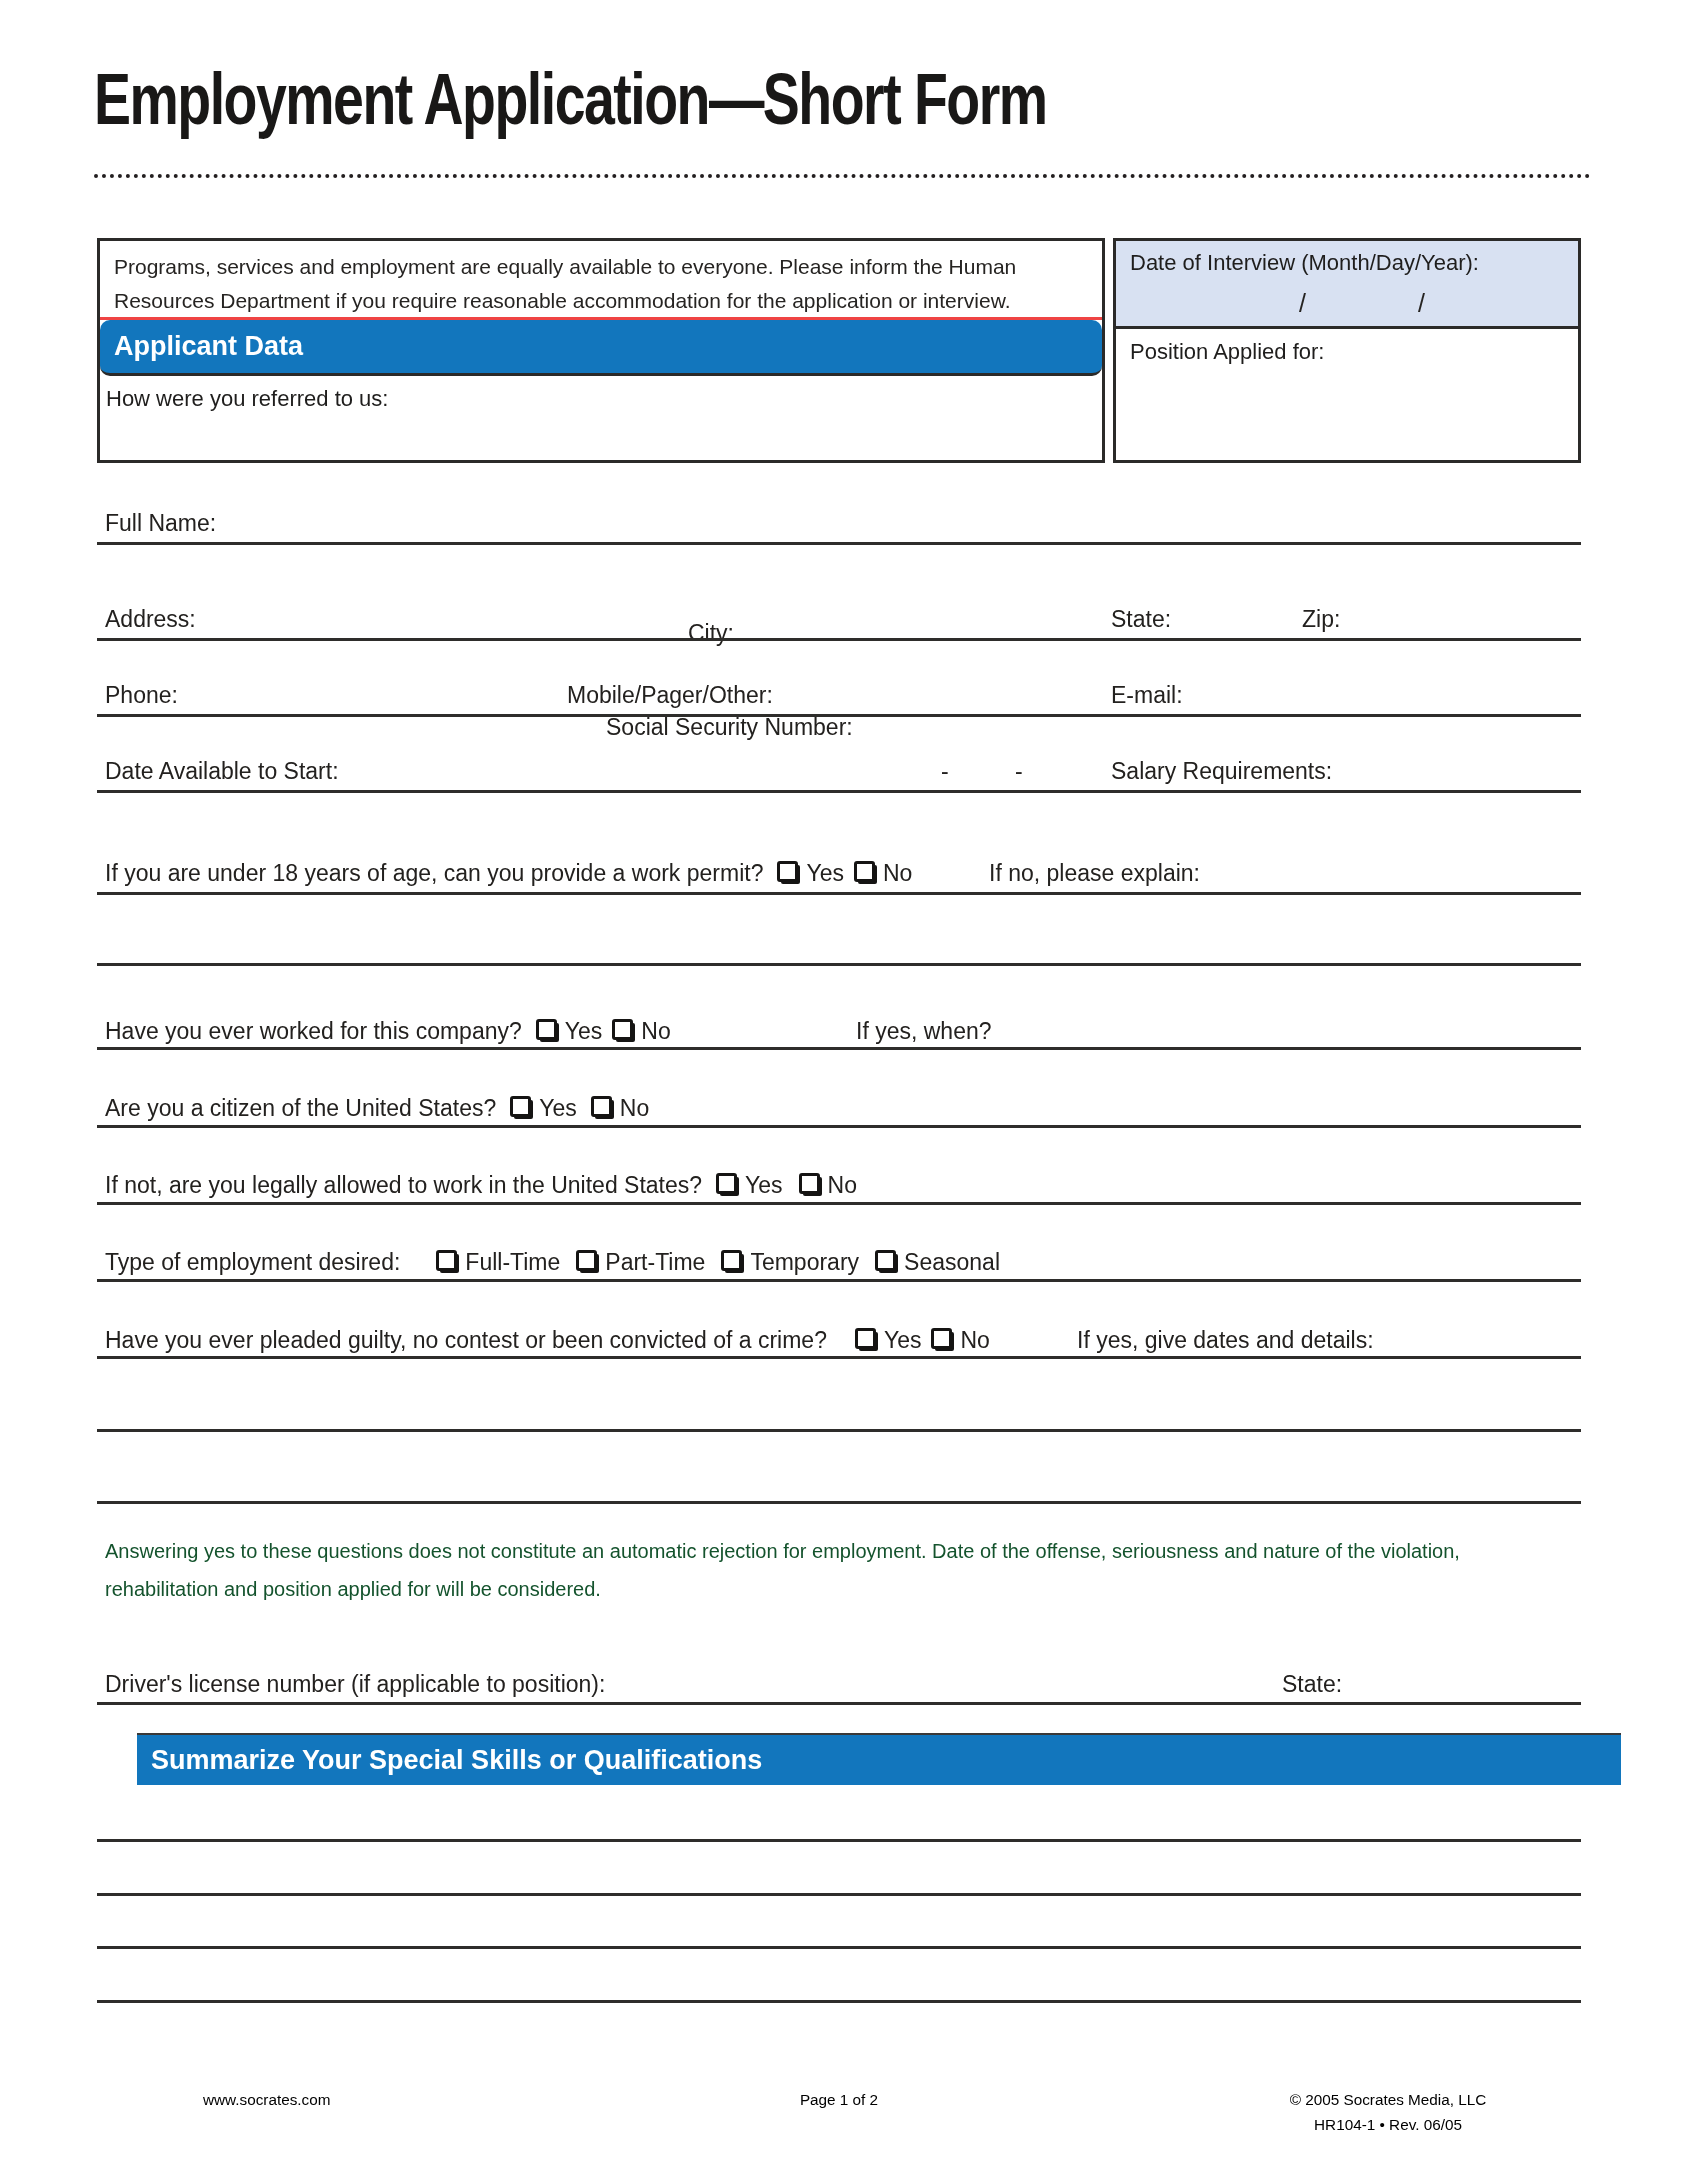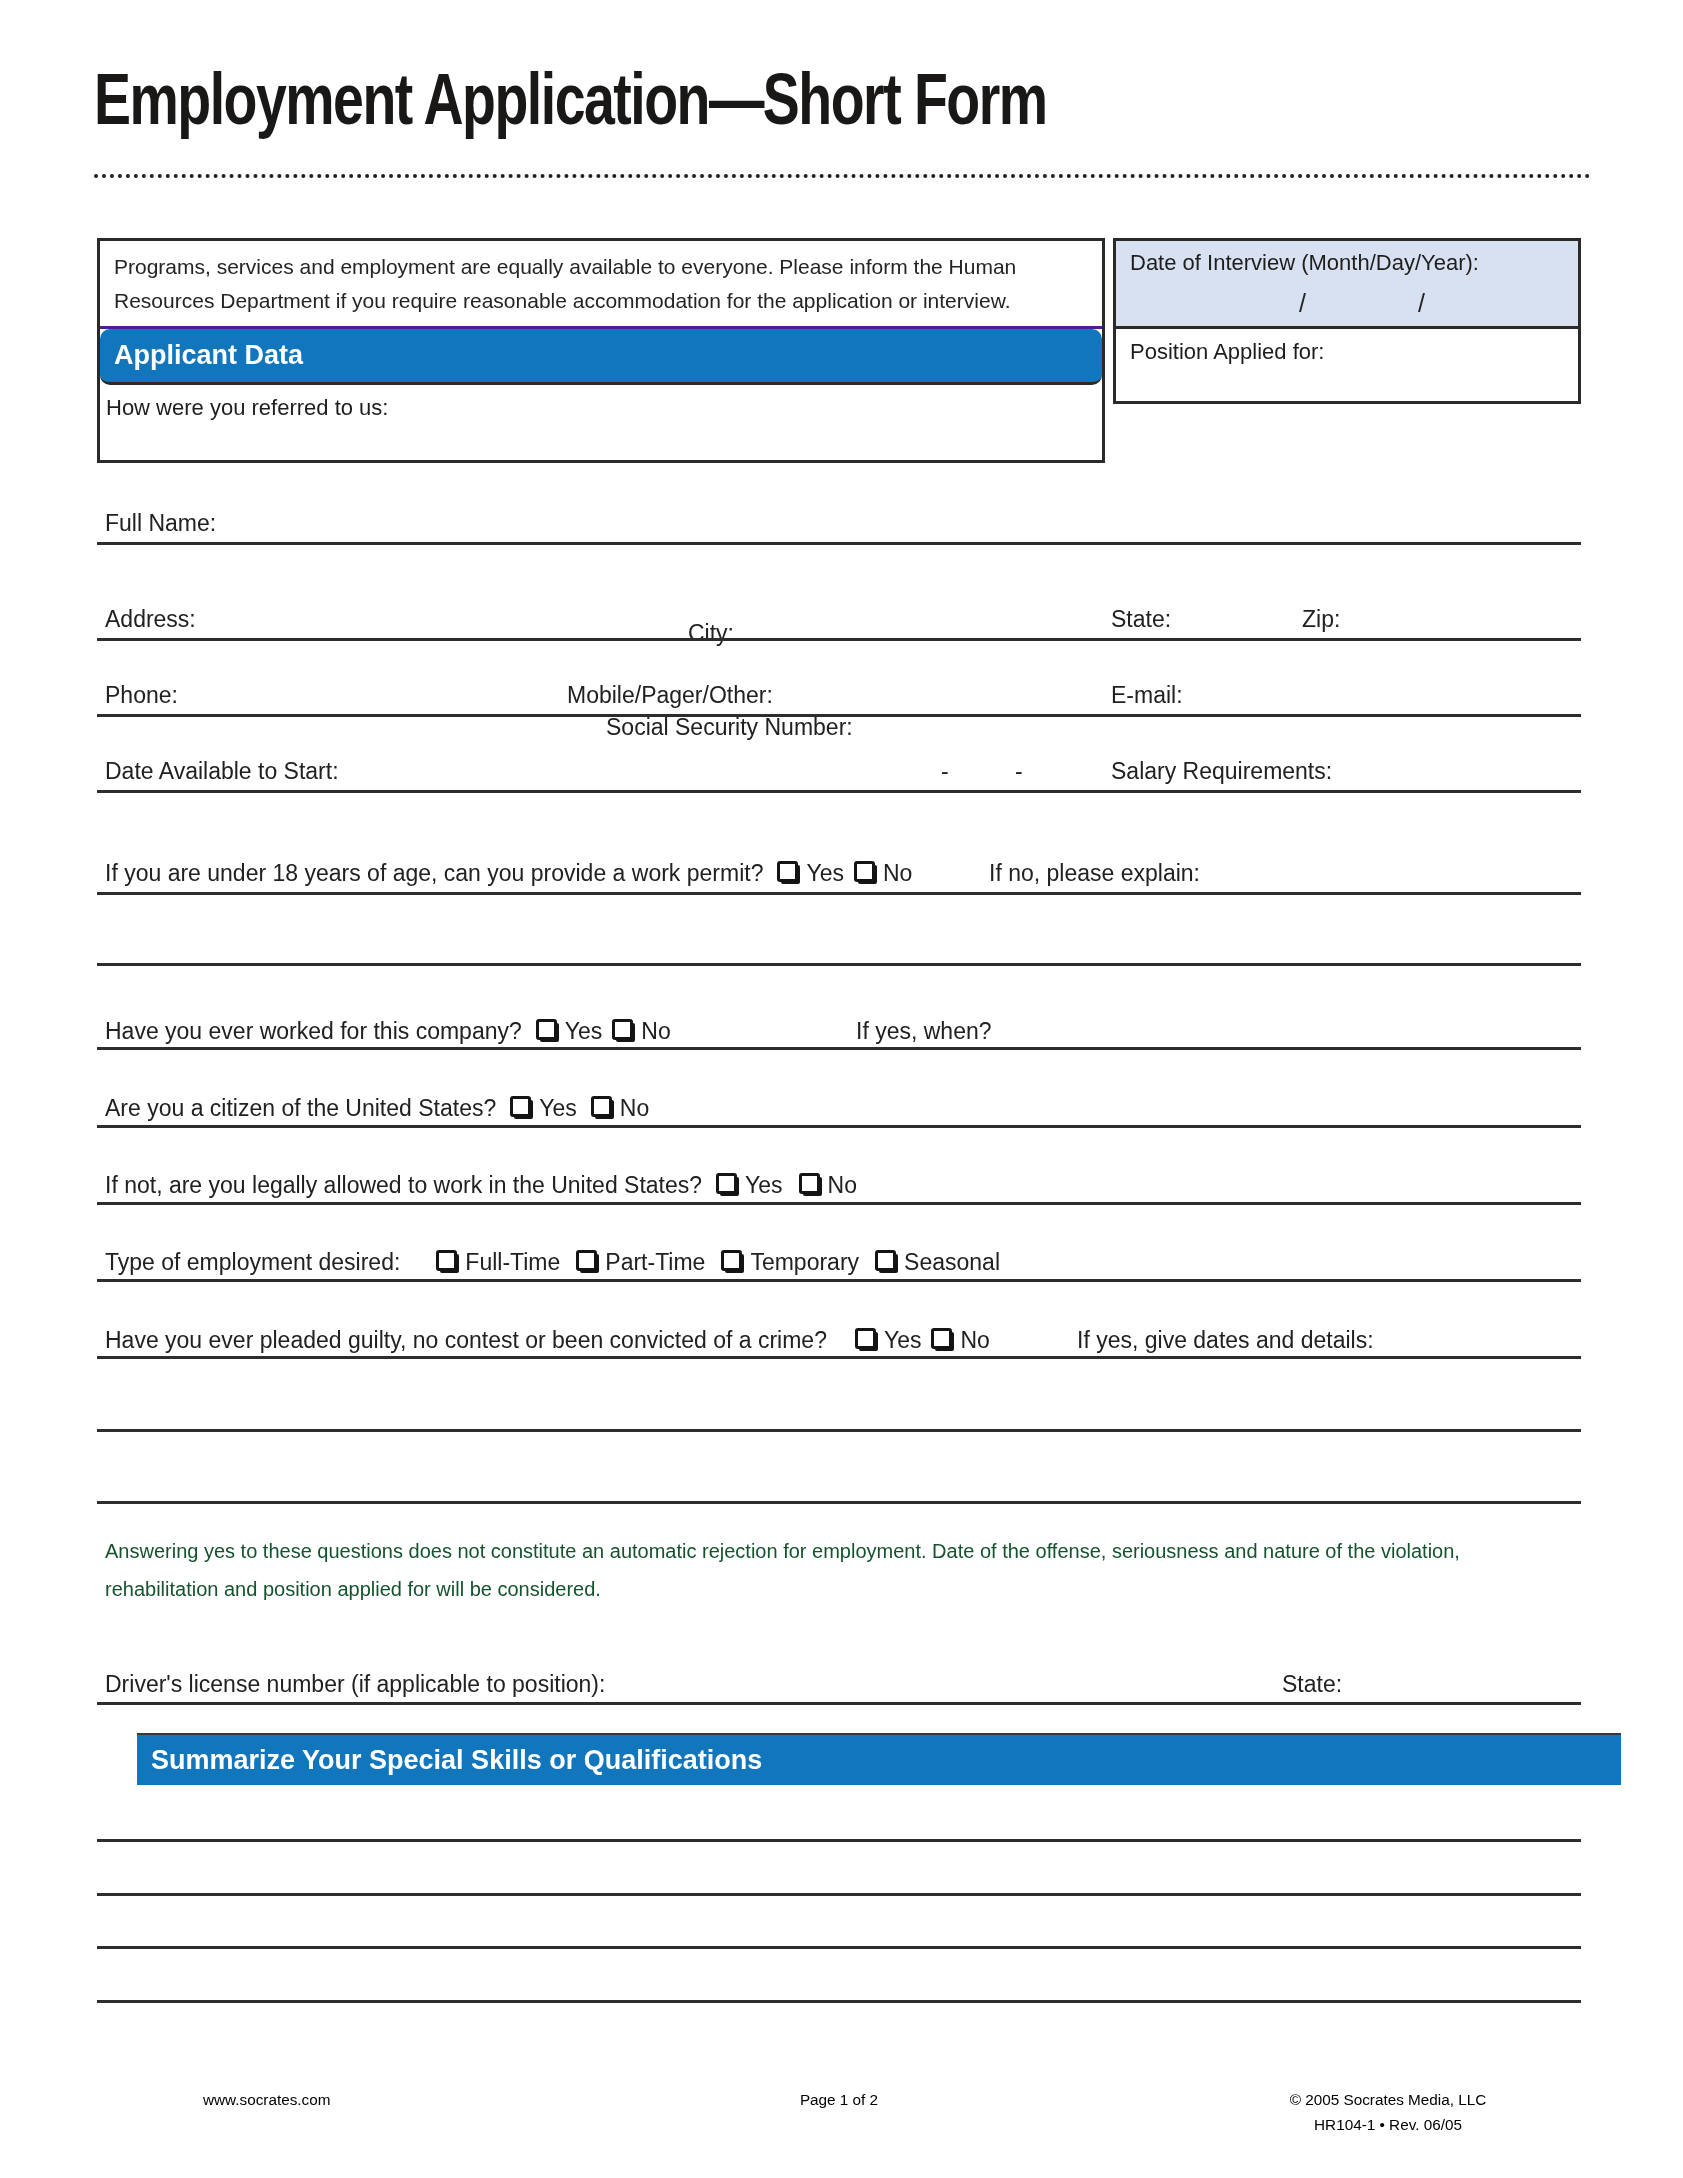--- a/index.html
+++ b/index.html
@@ -16,31 +16,31 @@
   .dotted {
     position:absolute; left:94px; width:1497px; top:156px; height:18px;
     border-bottom:4px dotted #231f20;
   }
   
   .hdr-left {
     position:absolute; left:97px; top:238px; width:1008px; height:225px;
     border:3px solid #2b2a29; box-sizing:border-box; background:#fff;
   }
   .hrow1 {
-    height:88px; box-sizing:border-box; border-bottom:3px solid #4c1d95;
+    height:79px; box-sizing:border-box; border-bottom:3px solid #ef4444;
     padding:9px 16px 4px 14px; font-size:21px; line-height:1.62; color:#262422;
   }
   .hrow2 {
     height:56px; box-sizing:border-box; border-bottom:3px solid #2b2a29;
     display:flex; align-items:center; padding-left:14px;
     color:#ffffff; font-weight:bold; font-size:27px;
   }
   .hrow3 { padding:10px 16px 0 6px; font-size:22px; height:76px; box-sizing:border-box; }
   .hdr-right {
-    position:absolute; left:1113px; top:238px; width:468px; height:166px;
+    position:absolute; left:1113px; top:238px; width:468px; height:225px;
     border:3px solid #2b2a29; box-sizing:border-box; background:#fff;
   }
   .rrow1 {
     height:88px; box-sizing:border-box; border-bottom:3px solid #2b2a29;
     padding:9px 14px 0 14px; font-size:22px; position:relative;
   }
   .rrow2 { padding:10px 14px 0 14px; font-size:22px; height:131px; box-sizing:border-box; }
   .slash { position:absolute; top:48px; font-size:25px; color:#262422; }
   .s1 { left:183px; } .s2 { left:302px; }
   

